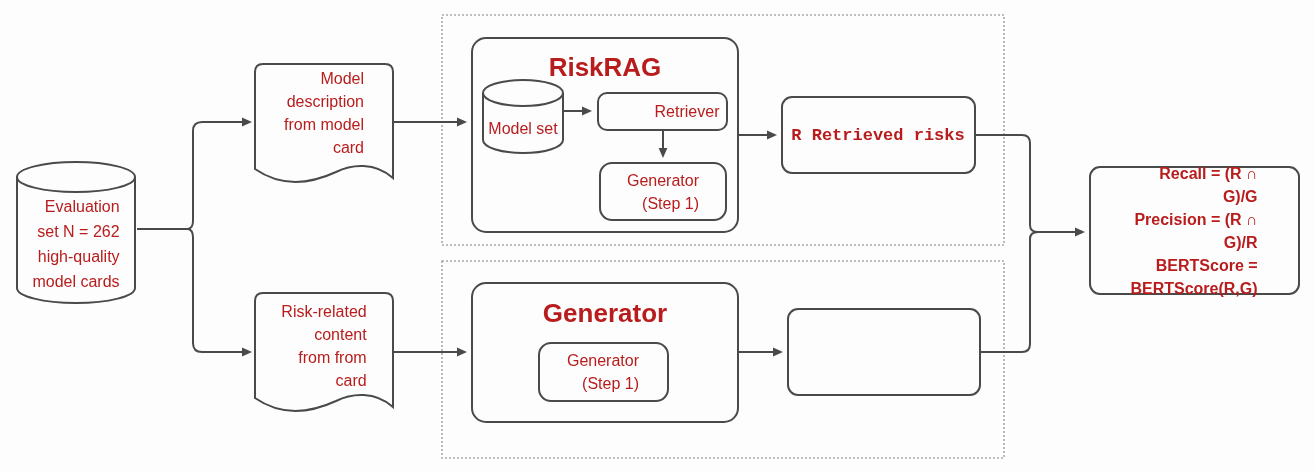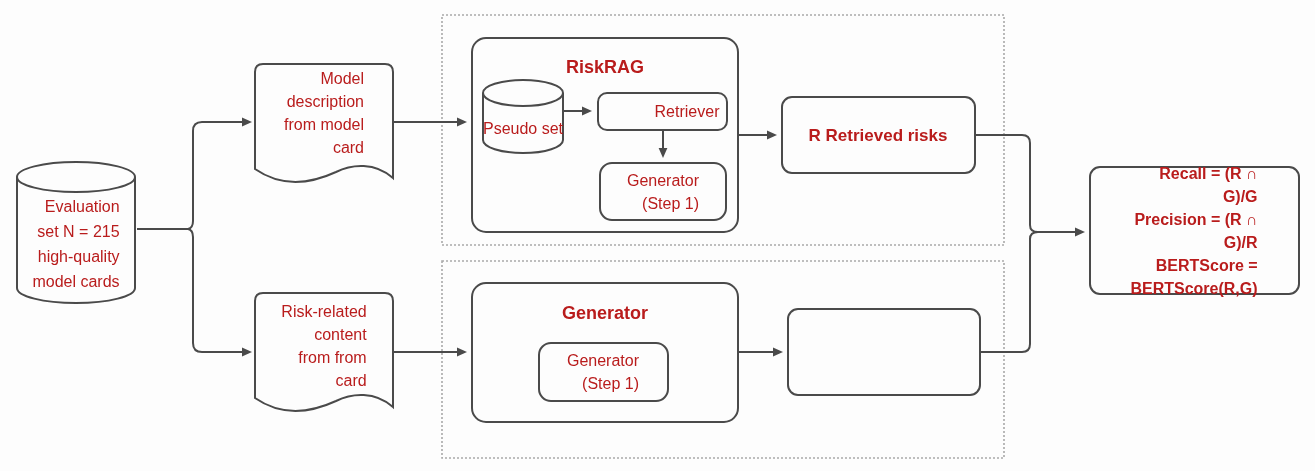--- a/index.html
+++ b/index.html
@@ -15,21 +15,21 @@
   .lbl {
     position:absolute;
     transform:translate(-50%,-50%);
     text-align:right;
     white-space:pre-line;
     font-size:16px;
     line-height:23px;
     color:#b91c1c;
   }
   .lbl.bold { font-weight:700; font-size:17px; }
-  .lbl.title { font-weight:700; font-size:18px; line-height:24px; }
+  .lbl.title { font-weight:700; font-size:26px; line-height:24px; }
   .lbl.metrics { font-weight:700; font-size:16px; line-height:23px; }
   .lbl.lh25 { line-height:25px; }
 </style>
 </head>
 <body>
 
 <div class="canvas">
 
   <svg class="layer" viewBox="0 0 1315 471">
     <defs>
@@ -75,39 +75,39 @@
       <path d="M663,130 L663,148" marker-end="url(#arr)"></path>
       <path d="M738,135 L767,135" marker-end="url(#arr)"></path>
       <path d="M975,135 L1022,135 Q1030,135 1030,143 L1030,225 Q1030,232 1038,232 L1075,232" marker-end="url(#arr)"></path>
       <path d="M980,352 L1022,352 Q1030,352 1030,344 L1030,239 Q1030,232 1038,232"></path>
       <path d="M393,352 L457,352" marker-end="url(#arr)"></path>
       <path d="M738,352 L773,352" marker-end="url(#arr)"></path>
     </g>
   </svg>
 
   <div class="lbl lh25" style="left:76px; top:244px;">Evaluation
-set N = 215
+set N = 262
 high-quality
 model cards</div>
 
   <div class="lbl" style="left:324px; top:113px;">Model
 description
 from model
 card</div>
 
   <div class="lbl title" style="left:605px; top:67px;">RiskRAG</div>
 
-  <div class="lbl" style="left:523px; top:128px;">Pseudo set</div>
+  <div class="lbl" style="left:523px; top:128px;">Model set</div>
 
   <div class="lbl" style="left:663px; top:111px;margin-left:24px;">Retriever</div>
 
   <div class="lbl" style="left:663px; top:192px;">Generator
 (Step 1)</div>
 
-  <div class="lbl bold" style="left:878px; top:135px;">R Retrieved risks</div>
+  <div class="lbl bold" style="left:878px; top:135px;font-family:Liberation Mono, monospace;">R Retrieved risks</div>
 
   <div class="lbl" style="left:324px; top:346px;">Risk-related
 content
 from from
 card</div>
 
   <div class="lbl title" style="left:605px; top:313px;">Generator</div>
 
   <div class="lbl" style="left:603px; top:372px;">Generator
 (Step 1)</div>

